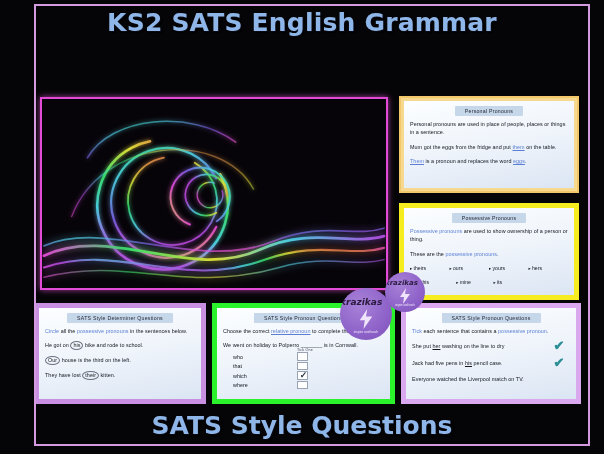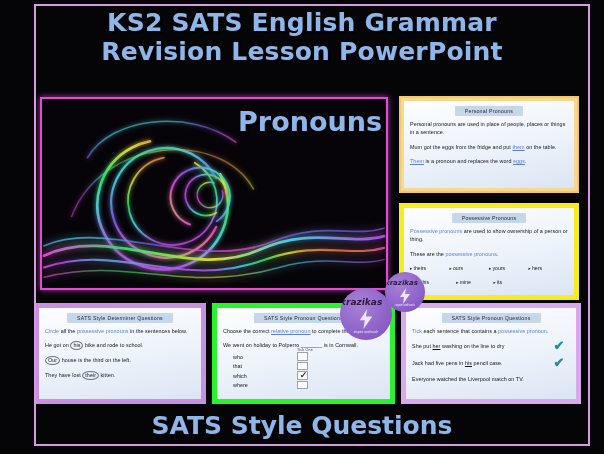--- a/index.html
+++ b/index.html
@@ -280,21 +280,20 @@
 </head>
 <body>
 
 <div id="stage">
 
   <div class="outer-frame"></div>
   <div class="frame-left-bar"></div>
 
   <div class="title-block">
     <div class="title-line">KS2 SATS English Grammar</div>
-    <div class="title-line">Revision Lesson PowerPoint</div>
   </div>
 
   <div class="hero">
     <svg viewBox="0 0 348 193" preserveAspectRatio="none">
       <defs>
         <linearGradient id="rg1" x1="0" y1="1" x2="1" y2="0">
           <stop offset="0%" stop-color="#e24bd6"></stop>
           <stop offset="20%" stop-color="#b24be2"></stop>
           <stop offset="38%" stop-color="#4bd0e2"></stop>
           <stop offset="56%" stop-color="#38e06a"></stop>
@@ -342,21 +341,20 @@
         <path d="M46 60 C70 18, 150 10, 196 44" stroke="url(#rg2)" stroke-width="1.6" opacity=".6"></path>
         <path d="M30 120 C60 40, 180 30, 214 92" stroke="url(#rg1)" stroke-width="1.4" opacity=".5"></path>
       </g>
       <g filter="url(#glowsoft)" fill="none" stroke-linecap="round">
         <path d="M2 160 C70 128, 150 186, 220 154 C272 130, 310 150, 346 140" stroke="url(#rg3)" stroke-width="2.8" opacity=".95"></path>
         <path d="M2 172 C80 146, 140 196, 226 164 C280 144, 312 162, 346 152" stroke="url(#rg1)" stroke-width="2.2" opacity=".85"></path>
         <path d="M2 150 C66 122, 156 176, 232 146 C286 124, 314 142, 346 132" stroke="url(#rg2)" stroke-width="1.8" opacity=".7"></path>
         <path d="M2 182 C90 160, 142 200, 240 172 C290 158, 316 172, 346 164" stroke="url(#rg3)" stroke-width="1.5" opacity=".6"></path>
       </g>
     </svg>
-    <div class="hero-label">Pronouns</div>
   </div>
 
   <div class="card" id="card-personal">
     <div class="card-inner">
       <span class="card-title">Personal Pronouns</span>
       <div class="body-text">
         <p>Personal pronouns are used in place of people, places or things in a sentence.</p>
         <p>
           <span>Mum got the eggs from the fridge and put </span><span class="hl">them</span><span> on the table.</span>
         </p>

